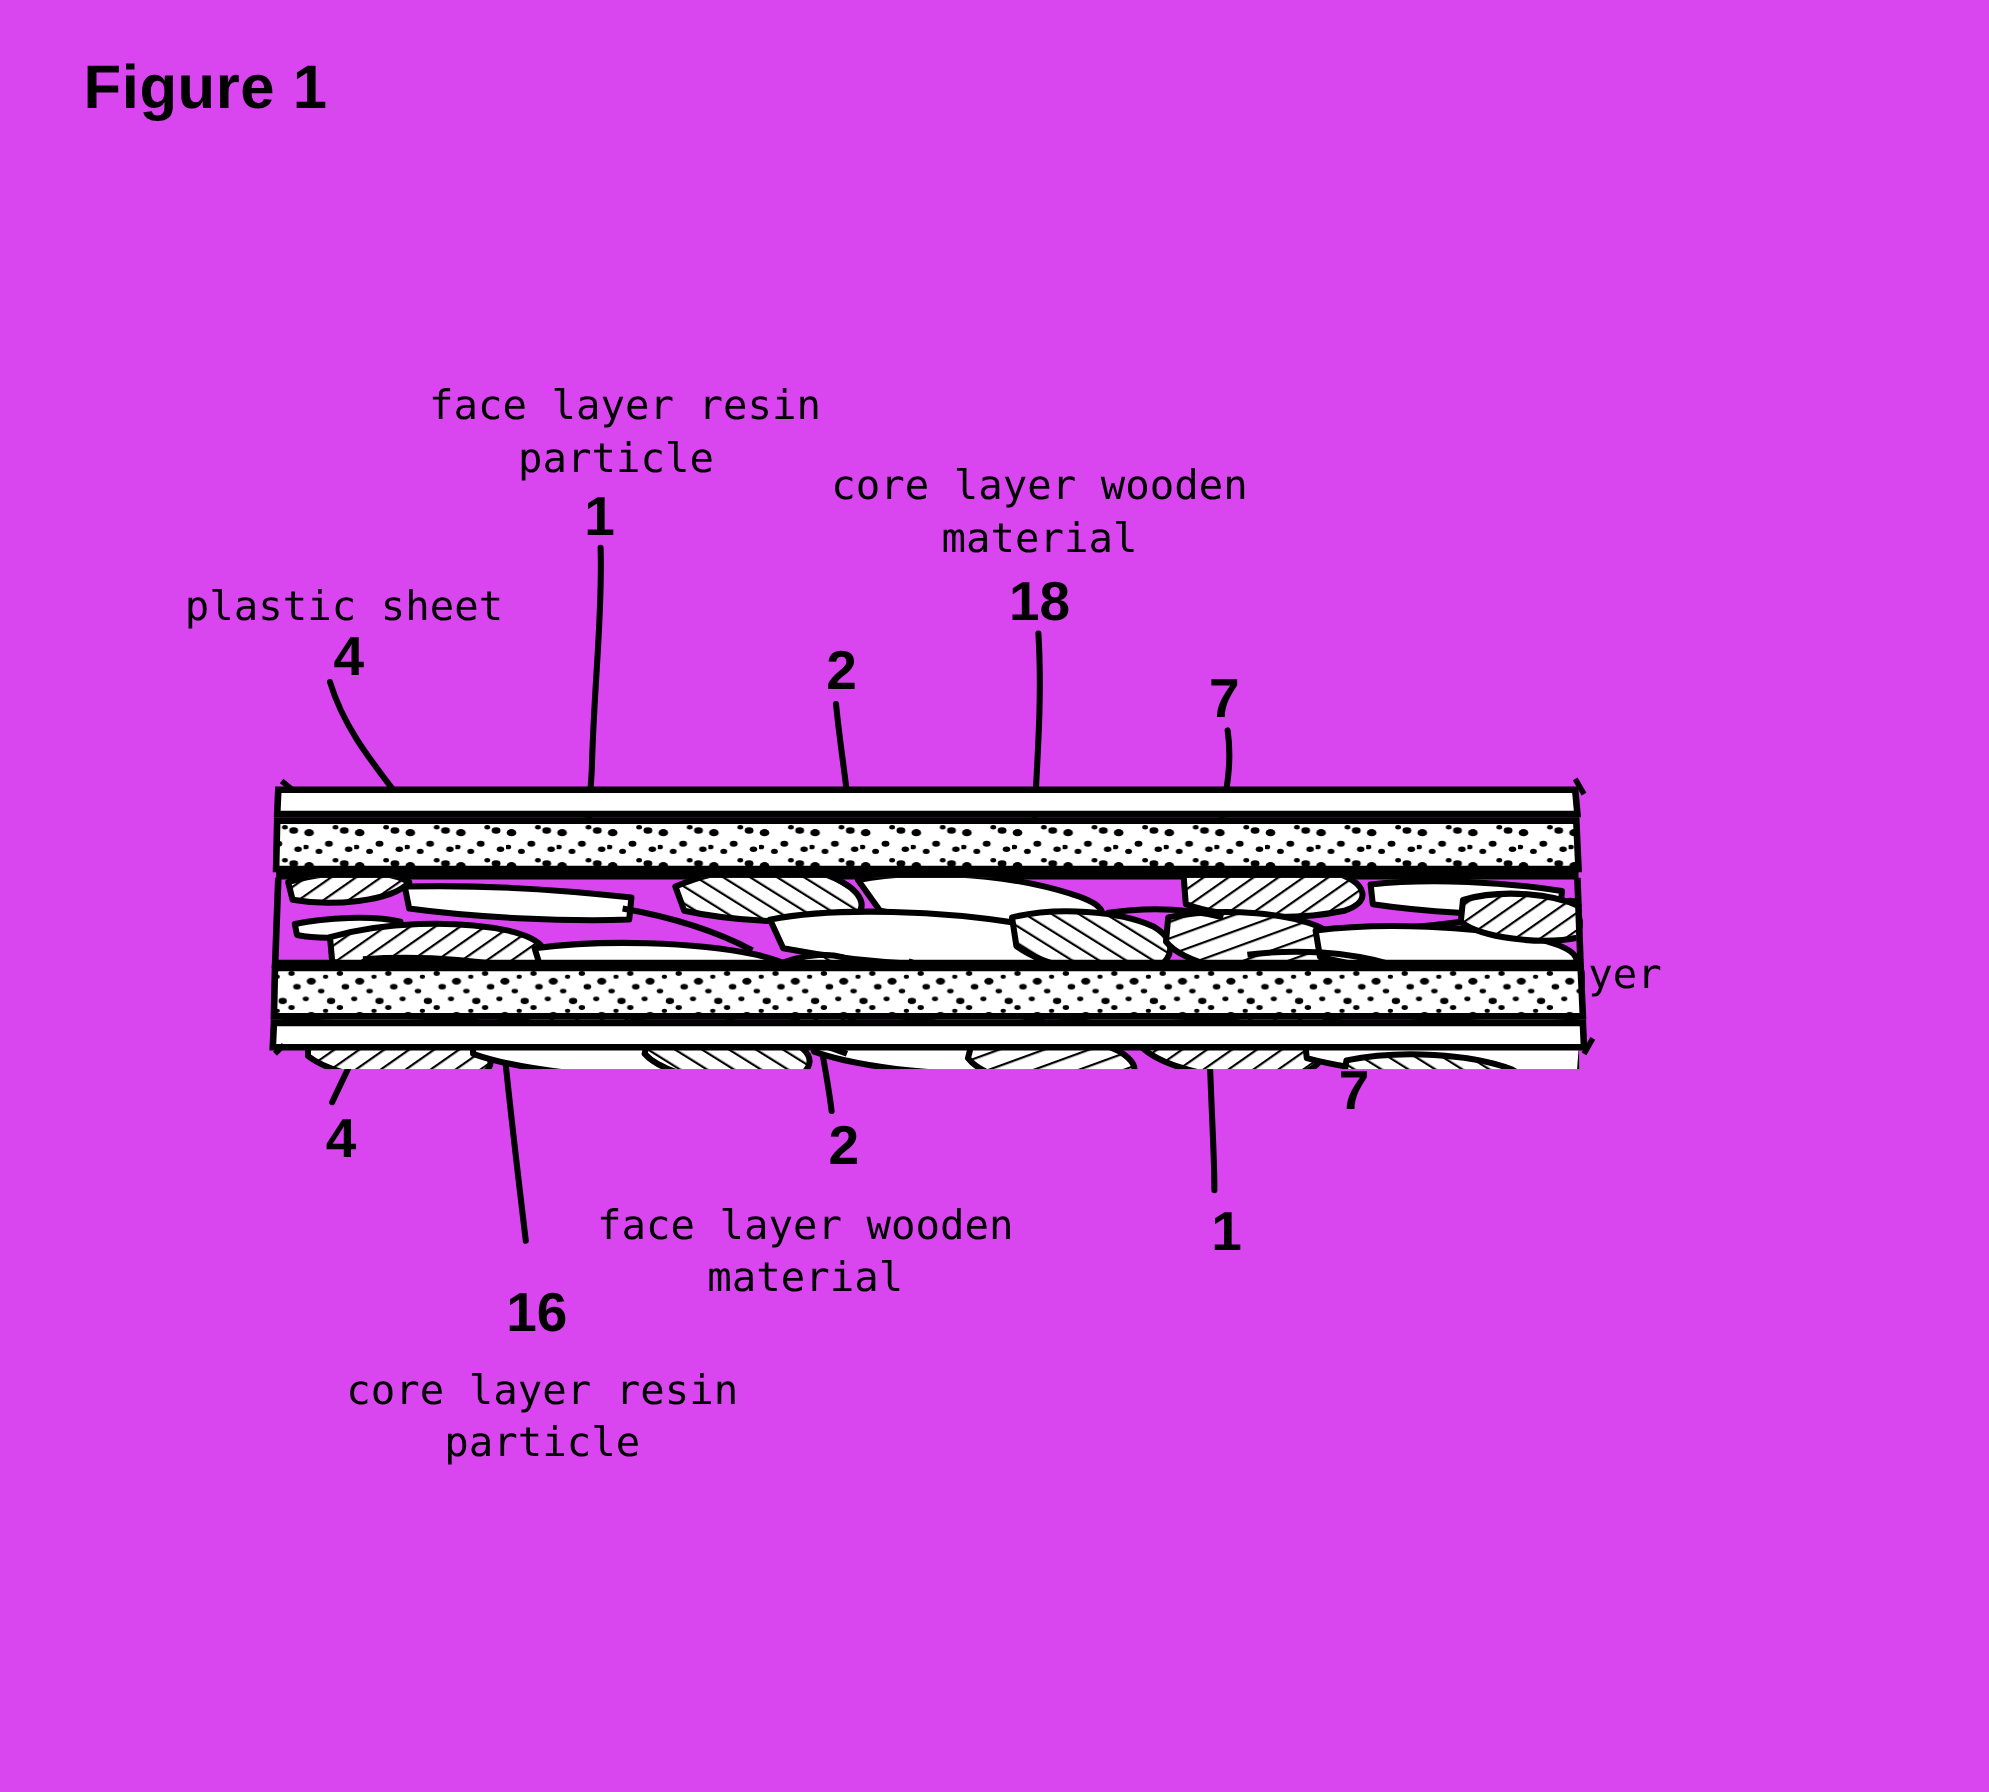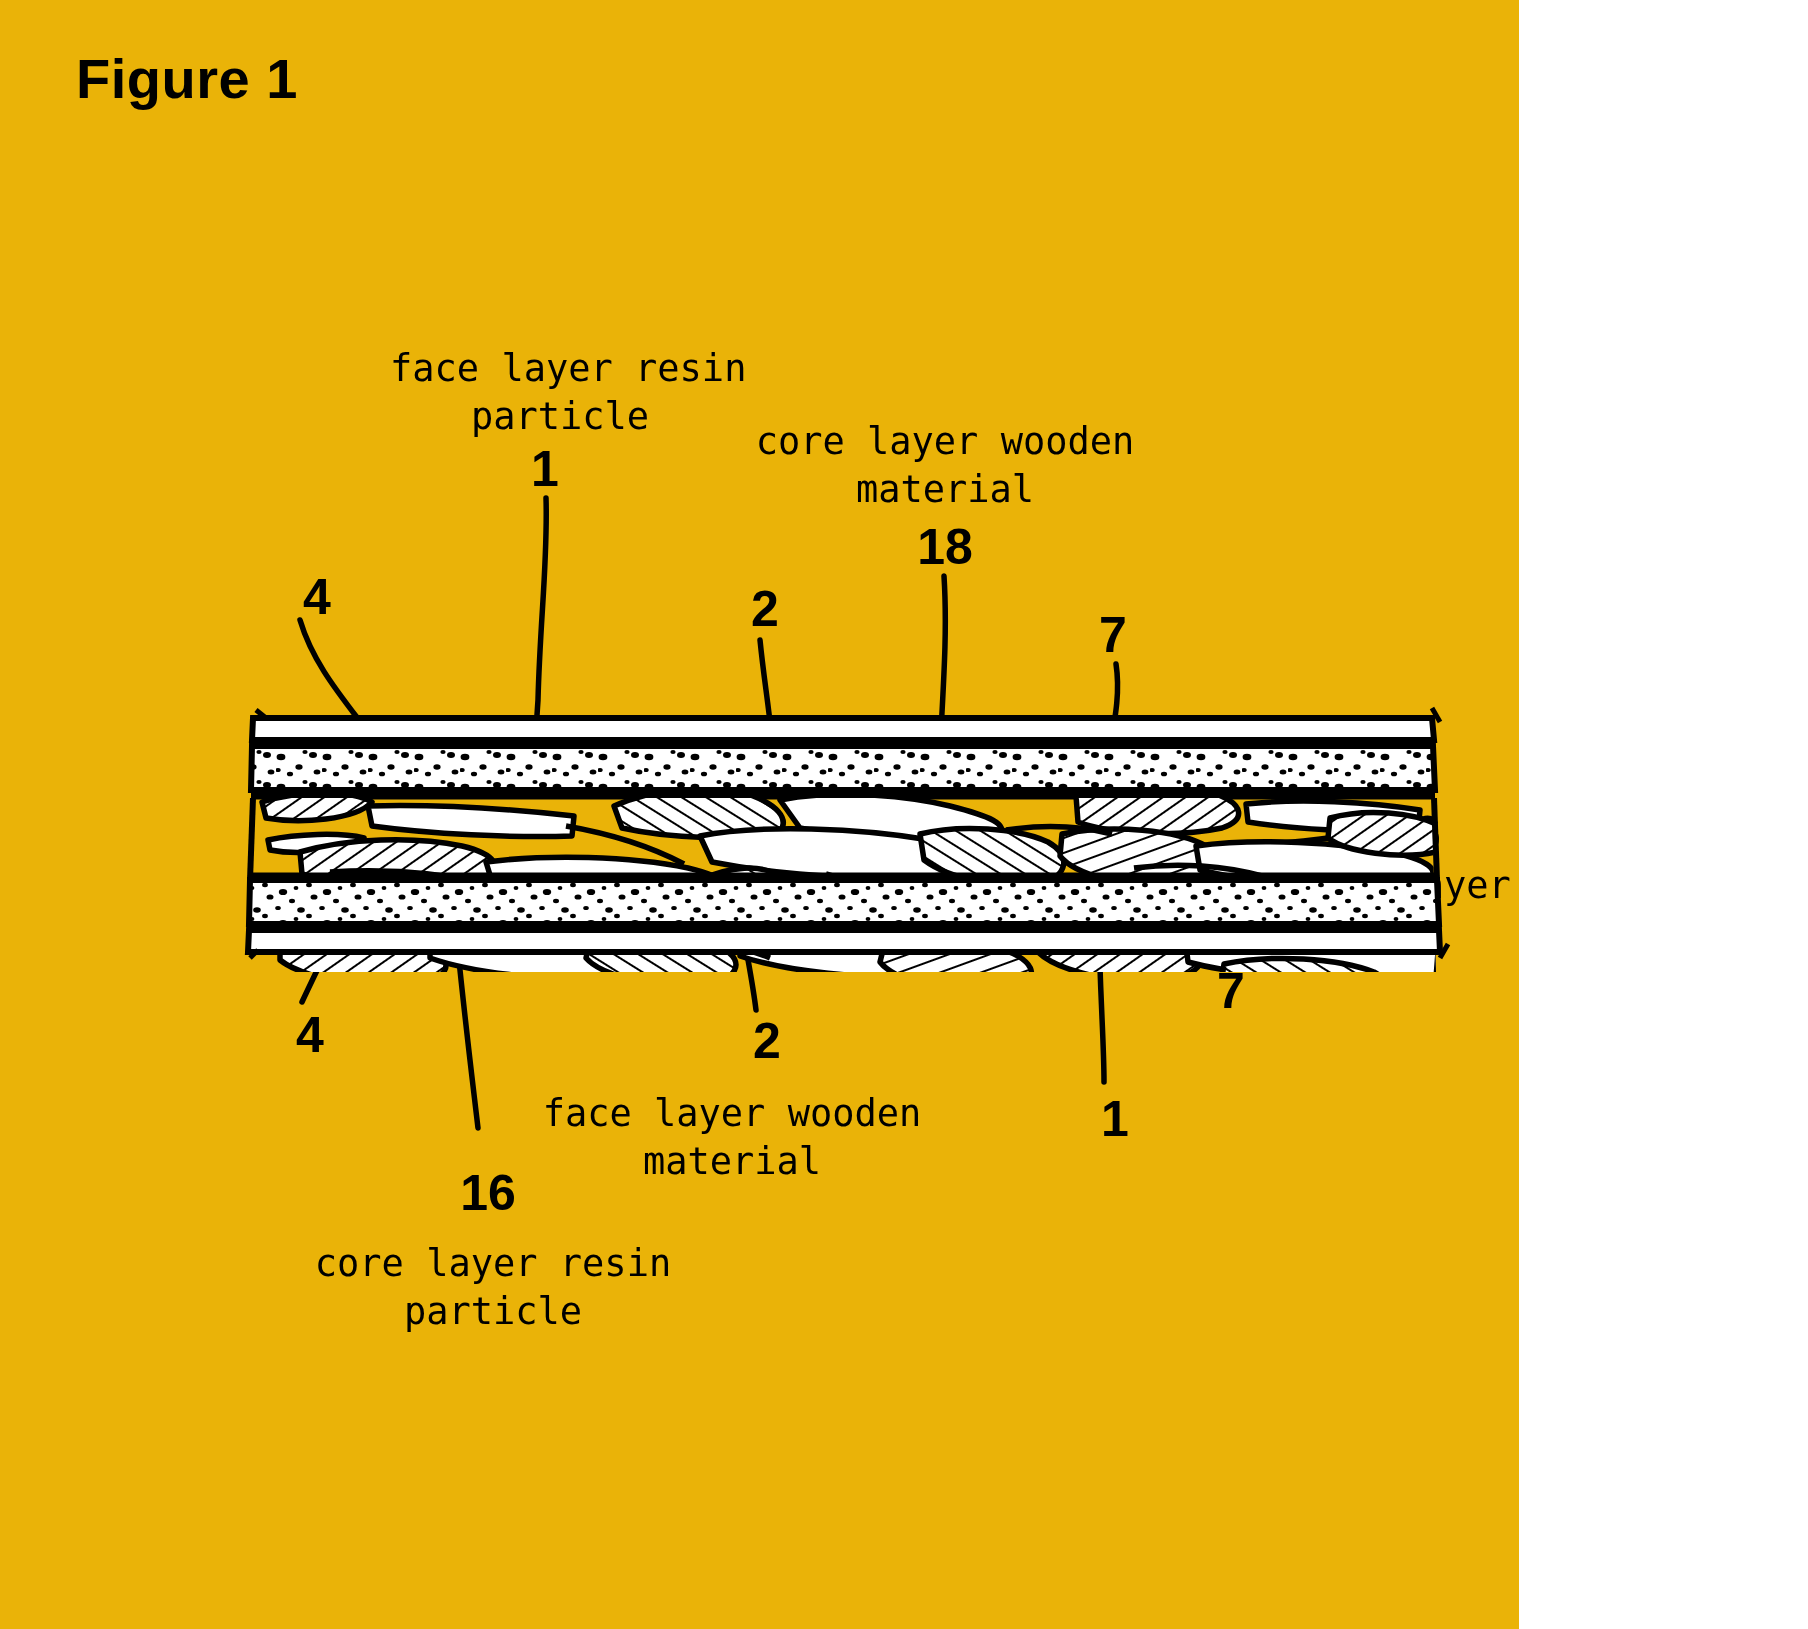--- a/index.html
+++ b/index.html
@@ -3,23 +3,23 @@
 <meta charset="utf-8">
 <title>Figure 1</title>
 <style>
   html, body {
     margin: 0;
     padding: 0;
     background: #ffffff;
   }
   #page {
     position: relative;
-    width: 1519px;
+    width: 1808px;
     height: 1629px;
-    background: #eab308;
+    background: #d946ef;
     overflow: hidden;
     font-family: "Liberation Serif", "DejaVu Serif", serif;
   }
   #figure-title {
     position: absolute;
     left: 76px;
     top: 46px;
     font-family: "Liberation Sans", "DejaVu Sans", sans-serif;
     font-weight: bold;
     font-size: 56px;
@@ -67,20 +67,21 @@
   <div class="lbl center" style="left:390px; top:345px; width:340px;">face layer resin
 particle</div>
 
   <div class="num" style="left:490px; top:440px; width:110px;">1</div>
 
   <div class="lbl center" style="left:745px; top:418px; width:400px;">core layer wooden
 material</div>
 
   <div class="num" style="left:890px; top:518px; width:110px;">18</div>
 
+  <div class="lbl left" style="left:168px; top:528px; width:320px;">plastic sheet</div>
 
   <div class="num" style="left:262px; top:568px; width:110px;">4</div>
 
   <div class="num" style="left:710px; top:580px; width:110px;">2</div>
 
 
   <div class="num" style="left:1058px; top:606px; width:110px;">7</div>
 
   <div class="num" style="left:1372px; top:805px; width:110px;">6</div>
 

